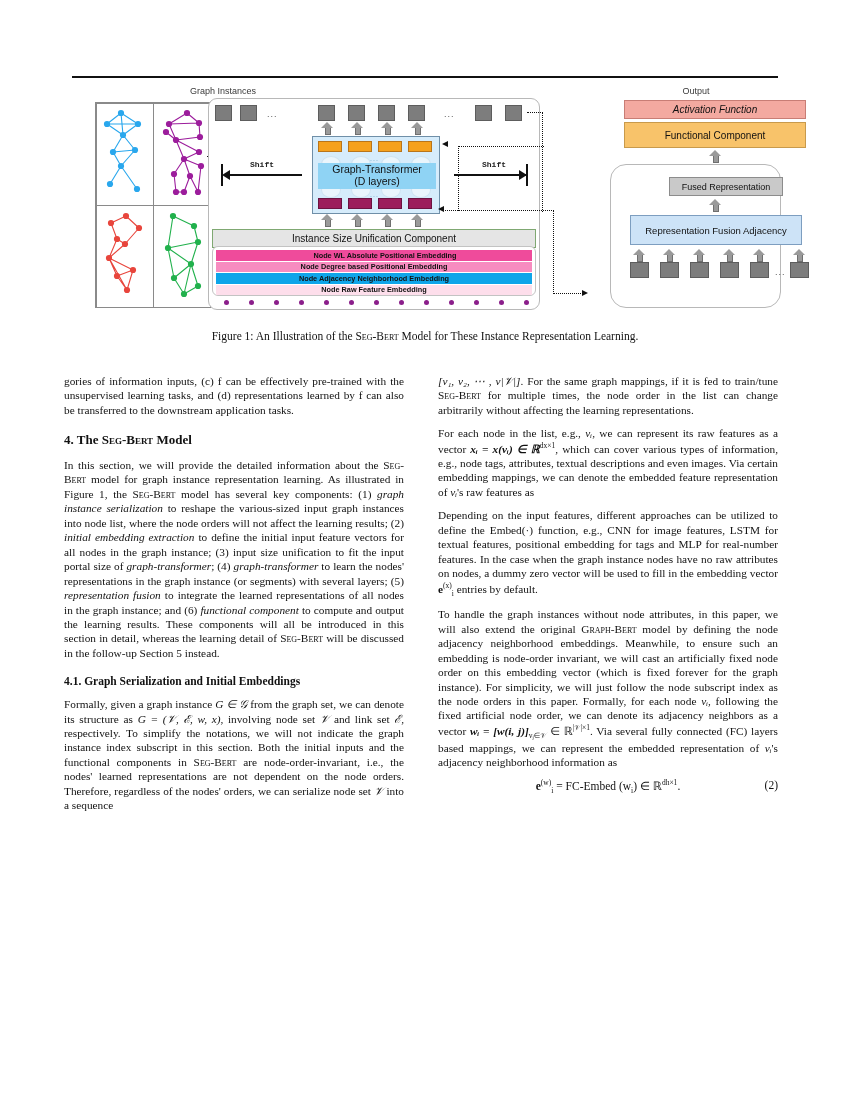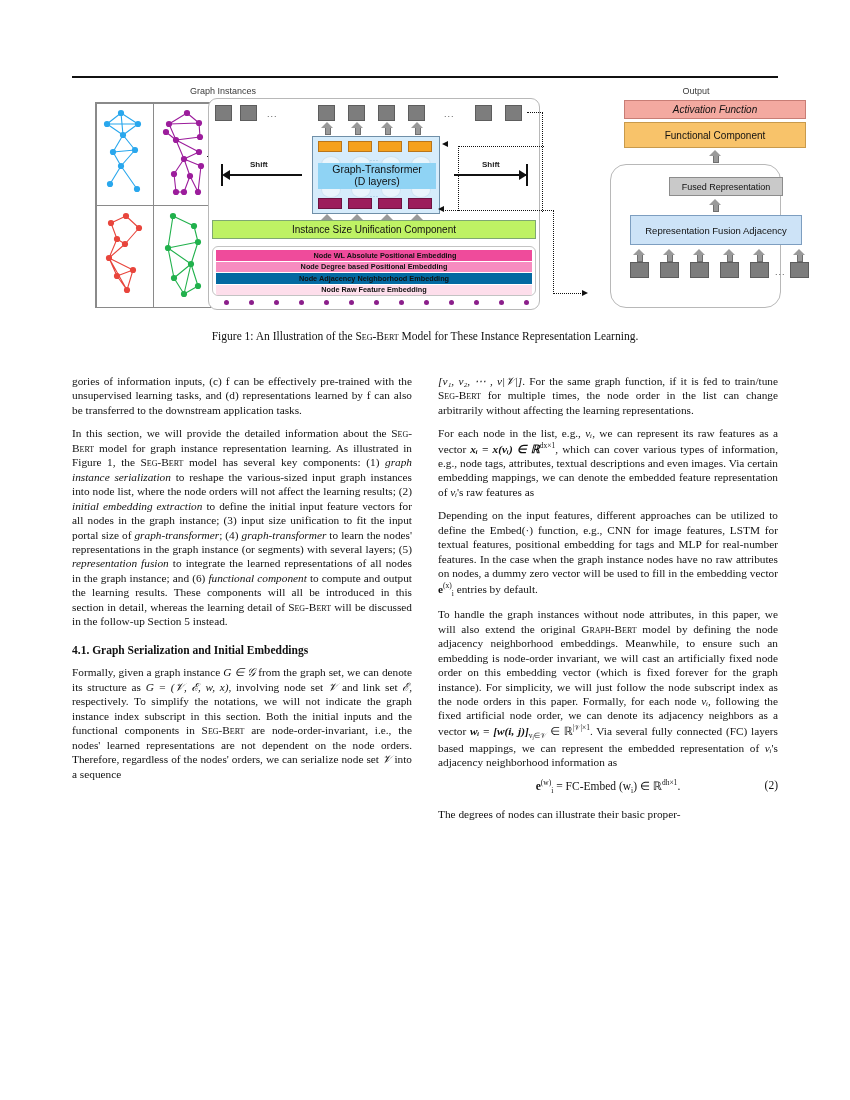--- a/index.html
+++ b/index.html
@@ -85,32 +85,32 @@
     background:#8fd3f4;
     display:flex;align-items:center;justify-content:center;
     flex-direction:column;
     font-family:"Liberation Sans",sans-serif;font-size:10.5px;color:#111;line-height:1.12;
   }
   .gt-dots1{position:absolute;left:58px;top:20px;font-size:7px;color:#6aa7c9;}
   .gt-dots2{position:absolute;left:58px;top:60px;font-size:7px;color:#6aa7c9;}
 
   
   .shift-lab{
-    position:absolute;font-family:Liberation Sans, sans-serif;font-size:8px;
+    position:absolute;font-family:Liberation Mono, monospace;font-size:8px;
     font-weight:bold;color:#222;
   }
   .shaft{position:absolute;height:2px;background:#111;}
   .bar{position:absolute;width:2.4px;background:#111;}
   .head-l{position:absolute;width:0;height:0;border-top:5px solid transparent;border-bottom:5px solid transparent;border-right:8px solid #111;}
   .head-r{position:absolute;width:0;height:0;border-top:5px solid transparent;border-bottom:5px solid transparent;border-left:8px solid #111;}
 
   
   .isu{
-    position:absolute;left:140px;top:134px;width:324px;height:19px;
-    background:#bef264;border:1px solid #7fa872;box-sizing:border-box;
+    position:absolute;left:140px;top:143px;width:324px;height:19px;
+    background:#e5e5e5;border:1px solid #7fa872;box-sizing:border-box;
     display:flex;align-items:center;justify-content:center;
     font-family:"Liberation Sans",sans-serif;font-size:10px;color:#111;
   }
 
   
   .emb-wrap{
     position:absolute;left:140px;top:160px;width:324px;height:50px;
     border:1.2px solid #c3c3c3;border-radius:6px;box-sizing:border-box;
     background:#fff;padding:3px;
   }
@@ -163,21 +163,21 @@
   .tiny-tri-r{position:absolute;width:0;height:0;border-top:3.5px solid transparent;border-bottom:3.5px solid transparent;border-left:6px solid #111;}
 
   
   .caption{
     position:absolute;left:72px;top:330px;width:706px;text-align:center;
     font-size:11.5px;
   }
 
   
   .col{position:absolute;top:374px;width:340px;font-size:11.3px;line-height:1.28;text-align:justify;}
-  .col.left{left:72px;}
+  .col.left{left:64px;}
   .col.right{left:438px;}
   .col p{margin:0 0 9px 0;text-align:justify;text-justify:inter-word;}
   h2.sec{font-size:13px;font-weight:bold;margin:15px 0 9px 0;text-align:left;}
   h3.sub{font-size:11.5px;font-weight:bold;margin:14px 0 8px 0;text-align:left;}
   .it{font-style:italic;}
   .eq{
     display:block;position:relative;text-align:center;margin:9px 0 11px 0;font-size:11.5px;
   }
   .eqn{position:absolute;right:0;top:0;}
   .mi{font-style:italic;font-family:"Liberation Serif",serif;}
@@ -354,21 +354,21 @@
     <div class="tiny-tri-l" style="left:366px;top:120px;"></div>
     <div class="dashv" style="left:481px;top:124px;height:84px;"></div>
     <div class="dashh" style="left:481px;top:207px;width:32px;"></div>
     <div class="tiny-tri-r" style="left:510px;top:204px;"></div>
 
     <div class="isu">Instance Size Unification Component</div>
 
     <div class="emb-wrap">
       <div class="emb" style="background:#ef4b9b;padding-left:22px;">Node WL Absolute Positional Embedding</div>
       <div class="emb" style="background:#f78cc0;">Node Degree based Positional Embedding</div>
-      <div class="emb" style="background:#0369a1;">Node Adjacency Neighborhood Embedding</div>
+      <div class="emb" style="background:#0ea5e9;">Node Adjacency Neighborhood Embedding</div>
       <div class="emb" style="background:#fddeeb;">Node Raw Feature Embedding</div>
     </div>
 
     <div class="dotline">
       <div class="pdot" style="left:12px;"></div>
       <div class="pdot" style="left:37px;"></div>
       <div class="pdot" style="left:62px;"></div>
       <div class="pdot" style="left:87px;"></div>
       <div class="pdot" style="left:112px;"></div>
       <div class="pdot" style="left:137px;"></div>
@@ -407,42 +407,45 @@
     </div>
   </div>
 
   <div class="caption">
     <span>Figure 1: An Illustration of the </span><span class="sc">Seg-Bert</span><span> Model for These Instance Representation Learning.</span>
   </div>
 
   <div class="col left">
     <p><span>gories of information inputs, (c) f can be effectively pre-trained with the unsupervised learning tasks, and (d) representations learned by f can also be transferred to the downstream application tasks.</span></p>
 
+    <h2 class="sec">
+      <span>4.</span>
+      <span>The </span><span class="sc">Seg-Bert</span><span> Model</span>
+    </h2>
 
     <p><span>In this section, we will provide the detailed information about the </span><span class="sc">Seg-Bert</span><span> model for graph instance representation learning. As illustrated in Figure 1, the </span><span class="sc">Seg-Bert</span><span> model has several key components: (1) </span><span class="it">graph instance serialization</span><span> to reshape the various-sized input graph instances into node list, where the node orders will not affect the learning results; (2) </span><span class="it">initial embedding extraction</span><span> to define the initial input feature vectors for all nodes in the graph instance; (3) input size unification to fit the input portal size of </span><span class="it">graph-transformer</span><span>; (4) </span><span class="it">graph-transformer</span><span> to learn the nodes' representations in the graph instance (or segments) with several layers; (5) </span><span class="it">representation fusion</span><span> to integrate the learned representations of all nodes in the graph instance; and (6) </span><span class="it">functional component</span><span> to compute and output the learning results. These components will all be introduced in this section in detail, whereas the learning detail of </span><span class="sc">Seg-Bert</span><span> will be discussed in the follow-up Section 5 instead.</span></p>
 
     <h3 class="sub">
       <span>4.1.</span>
       <span>Graph Serialization and Initial Embeddings</span>
     </h3>
 
     <p><span>Formally, given a graph instance </span><span class="mi">G ∈ 𝒢</span><span> from the graph set, we can denote its structure as </span><span class="mi">G = (𝒱, ℰ, w, x)</span><span>, involving node set </span><span class="mi">𝒱</span><span> and link set </span><span class="mi">ℰ</span><span>, respectively. To simplify the notations, we will not indicate the graph instance index subscript in this section. Both the initial inputs and the functional components in </span><span class="sc">Seg-Bert</span><span> are node-order-invariant, i.e., the nodes' learned representations are not dependent on the node orders. Therefore, regardless of the nodes' orders, we can serialize node set </span><span class="mi">𝒱</span><span> into a sequence</span></p>
   </div>
 
   <div class="col right">
-    <p><span class="mi">[v₁, v₂, ⋯ , v|𝒱|]</span><span>. For the same graph function, if it is fed to train/tune </span><span class="sc">Seg-Bert</span><span> for multiple times, the node order in the list can change arbitrarily without affecting the learning representations.</span></p>
+    <p><span class="mi">[v₁, v₂, ⋯ , v|𝒱|]</span><span>. For the same graph mappings, if it is fed to train/tune </span><span class="sc">Seg-Bert</span><span> for multiple times, the node order in the list can change arbitrarily without affecting the learning representations.</span></p>
 
     <p><span>For each node in the list, e.g., </span><span class="mi">vᵢ</span><span>, we can represent its raw features as a vector </span><span class="bf mi">xᵢ = x(vᵢ) ∈ ℝ</span><sup class="s">dx×1</sup><span>, which can cover various types of information, e.g., node tags, attributes, textual descriptions and even images. Via certain embedding mappings, we can denote the embedded feature representation of </span><span class="mi">vᵢ</span><span>'s raw features as</span></p>
 
 
     <p><span>Depending on the input features, different approaches can be utilized to define the Embed(·) function, e.g., CNN for image features, LSTM for textual features, positional embedding for tags and MLP for real-number features. In the case when the graph instance nodes have no raw attributes on nodes, a dummy zero vector will be used to fill in the embedding vector </span><span class="bf">e</span><sup class="s">(x)</sup><sub class="s">i</sub><span> entries by default.</span></p>
 
     <p><span>To handle the graph instances without node attributes, in this paper, we will also extend the original </span><span class="sc">Graph-Bert</span><span> model by defining the node adjacency neighborhood embeddings. Meanwhile, to ensure such an embedding is node-order invariant, we will cast an artificially fixed node order on this embedding vector (which is fixed forever for the graph instance). For simplicity, we will just follow the node subscript index as the node orders in this paper. Formally, for each node </span><span class="mi">vᵢ</span><span>, following the fixed artificial node order, we can denote its adjacency neighbors as a vector </span><span class="bf mi">wᵢ = [w(i, j)]</span><sub class="s">vⱼ∈𝒱</sub><span> ∈ ℝ</span><sup class="s">|𝒱|×1</sup><span>. Via several fully connected (FC) layers based mappings, we can represent the embedded representation of </span><span class="mi">vᵢ</span><span>'s adjacency neighborhood information as</span></p>
 
     <div class="eq">
       <span class="bf">e</span><sup class="s">(w)</sup><sub class="s">i</sub><span> = FC-Embed (w</span><sub class="s">i</sub><span>) ∈ ℝ</span><sup class="s">dh×1</sup><span>.</span>
       <span class="eqn">(2)</span>
     </div>
 
-    <p><span>The degrees of nodes can illustrate their basic proper-</span></p>
   </div>
 
 </div>
 
 </body></html>

